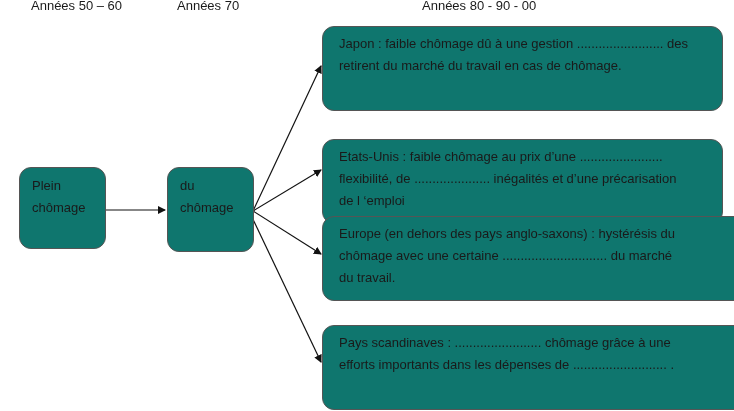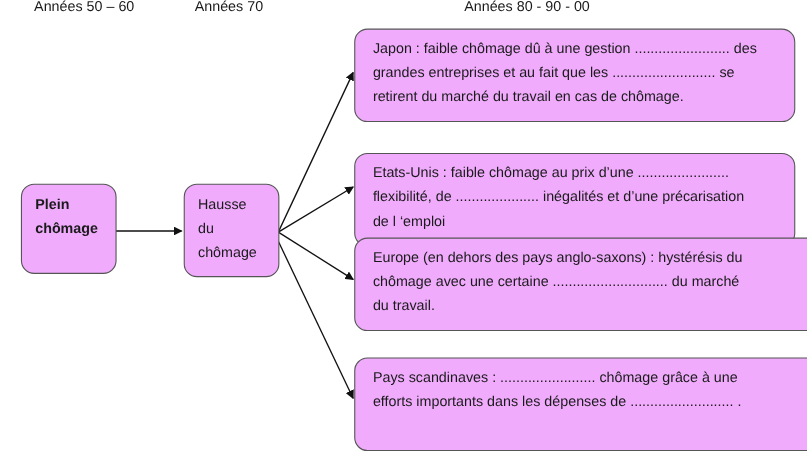--- a/index.html
+++ b/index.html
@@ -1,20 +1,20 @@
 <!DOCTYPE html>
 <html><head>
   <meta charset="utf-8">
   <style>
     html, body { margin: 0; padding: 0; background: #ffffff; }
     body { width: 734px; height: 411px; position: relative; overflow: hidden;
            font-family: "Liberation Sans", "DejaVu Sans", sans-serif; color: #1a1a1a; }
     .hdr { position: absolute; top: -2px; font-size: 13px; white-space: nowrap; }
     .box { position: absolute; box-sizing: border-box; border: 1px solid #555;
-           border-radius: 12px; background: #f0abfc; font-size: 13px; line-height: 22px; }
+           border-radius: 12px; background: #0f766e; font-size: 13px; line-height: 22px; }
     .small { padding: 7px 8px 0 12px; }
     .big { padding: 6px 10px 0 16px; }
     .line { display: block; white-space: nowrap; }
     svg.arrows { position: absolute; left: 0; top: 0; }
   </style>
 </head>
 <body>
 
 <div class="hdr" style="left:31px;">Années 50 – 60</div>
 <div class="hdr" style="left:177px;">Années 70</div>
@@ -26,34 +26,32 @@
       <path d="M0,0 L8,4 L0,8 z" fill="#111"></path>
     </marker>
   </defs>
   <line x1="105" y1="210" x2="165" y2="210" stroke="#111" stroke-width="1.2" marker-end="url(#ah)"></line>
   <line x1="253" y1="211" x2="321" y2="66" stroke="#111" stroke-width="1.2" marker-end="url(#ah)"></line>
   <line x1="253" y1="211" x2="321" y2="170" stroke="#111" stroke-width="1.2" marker-end="url(#ah)"></line>
   <line x1="253" y1="211" x2="321" y2="254" stroke="#111" stroke-width="1.2" marker-end="url(#ah)"></line>
   <line x1="250" y1="213" x2="321" y2="362" stroke="#111" stroke-width="1.2" marker-end="url(#ah)"></line>
 </svg>
 
-<div class="box small" style="left:19px; top:167px; width:87px; height:82px;font-weight:bold;">
+<div class="box small" style="left:19px; top:167px; width:87px; height:82px;">
   <span class="line">Plein</span>
   <span class="line">chômage</span>
 </div>
 
 <div class="box small" style="left:167px; top:167px; width:87px; height:85px;">
-  <span class="line">Hausse</span>
   <span class="line">du</span>
   <span class="line">chômage</span>
 </div>
 
 <div class="box big" style="left:322px; top:26px; width:401px; height:85px;">
   <span class="line">Japon : faible chômage dû à une gestion ........................  des</span>
-  <span class="line">grandes entreprises et au fait que  les ..........................  se</span>
   <span class="line">retirent du marché du travail en cas de chômage.</span>
 </div>
 
 <div class="box big" style="left:322px; top:128px; width:401px; height:85px;margin-top:11px;">
   <span class="line">Etats-Unis : faible chômage au prix d’une .......................</span>
   <span class="line">flexibilité, de .....................  inégalités et d’une précarisation</span>
   <span class="line">de l ‘emploi</span>
 </div>
 
 <div class="box big" style="left:322px; top:216px; width:485px; height:85px;">

